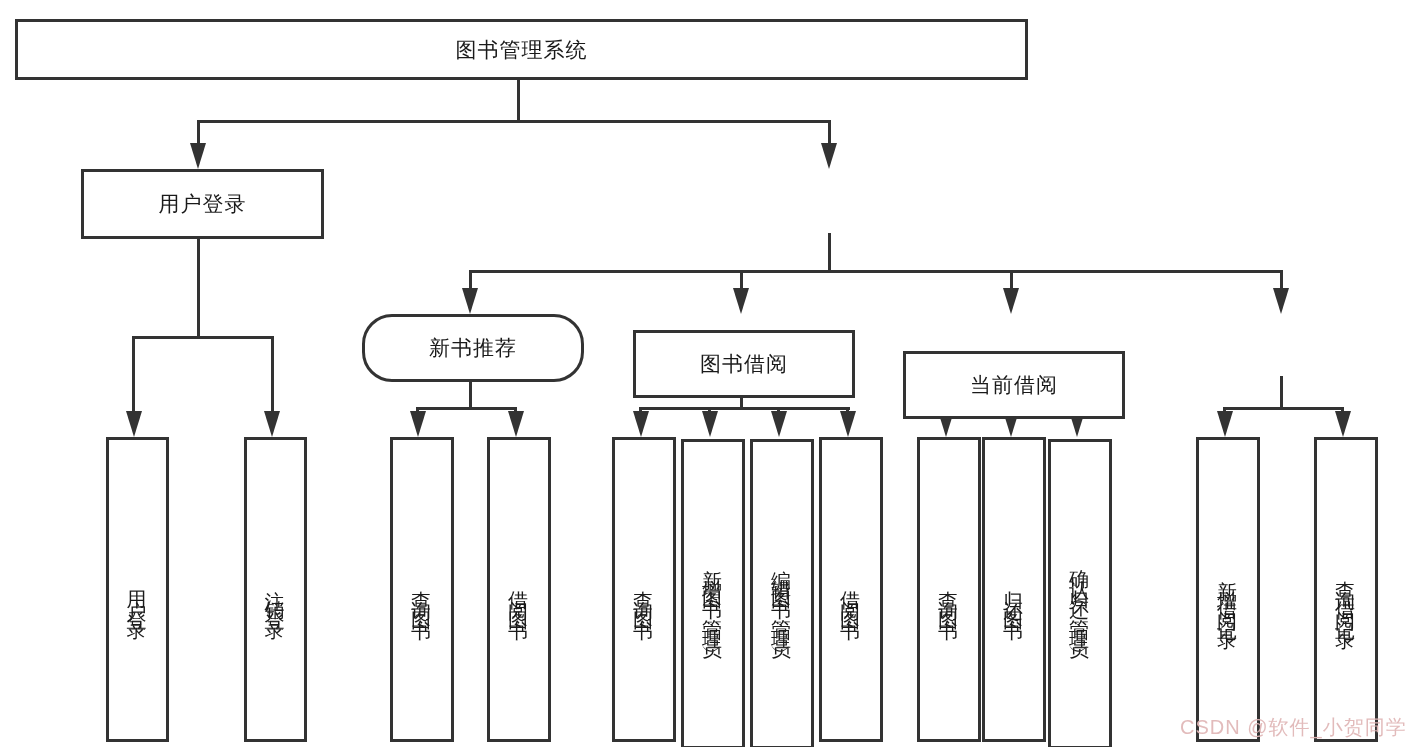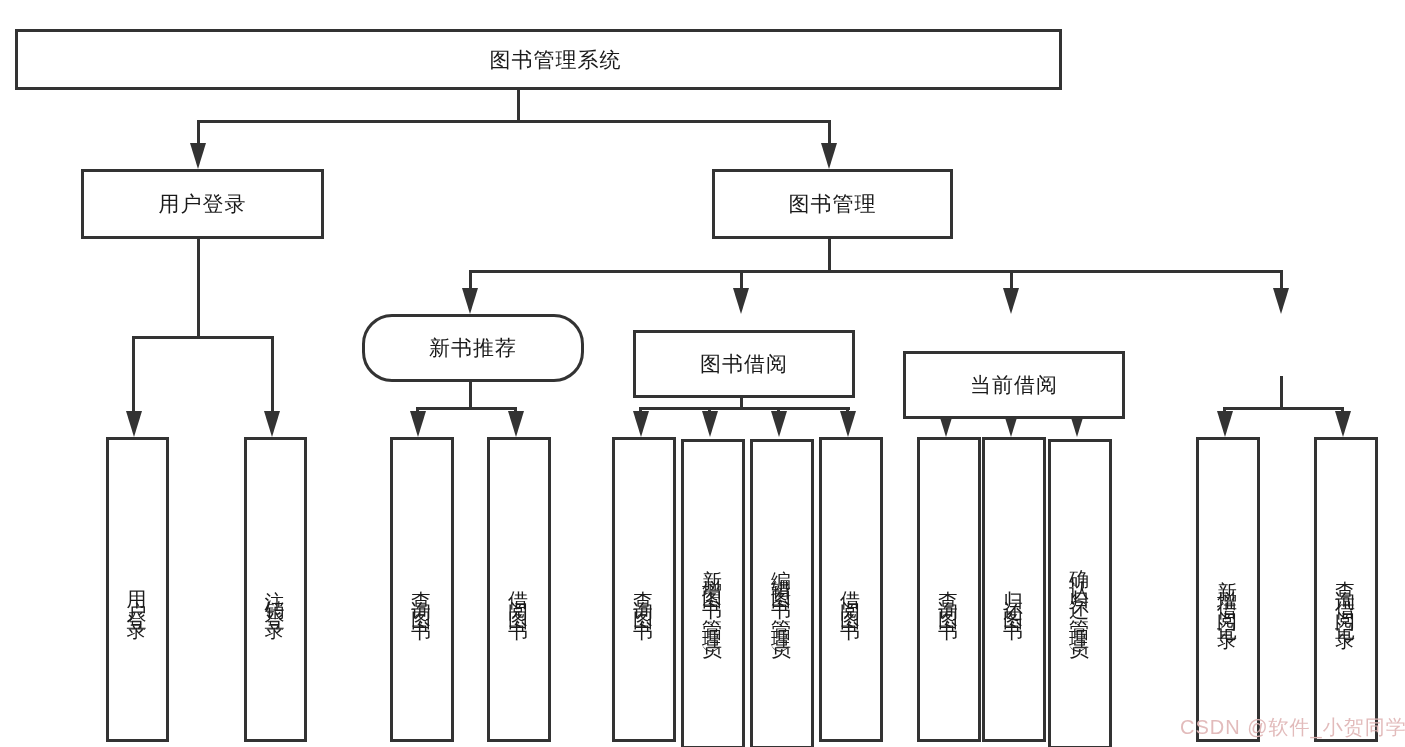--- a/index.html
+++ b/index.html
@@ -45,36 +45,33 @@
     color: rgba(224, 183, 183, 0.95);
     letter-spacing: 1px;
     white-space: nowrap;
   }
 </style>
 </head>
 <body>
 
 <div id="canvas">
 
-  <div class="box" style="left:15px; top:29px; width:1007px; height:55px;padding-left:34px;">
+  <div class="box" style="left:15px; top:19px; width:1007px; height:55px;">
     <span>图书管理系统</span>
   </div>
 
   <div class="vline" style="left:517px; top:68px; height:52px;"></div>
   <div class="hline" style="left:197px; top:120px; width:634px;"></div>
   <div class="vline" style="left:197px; top:120px; height:26px;"></div>
   <div class="arrow" style="left:190px; top:143px;"></div>
   <div class="vline" style="left:828px; top:120px; height:26px;"></div>
   <div class="arrow" style="left:821px; top:143px;"></div>
 
   <div class="box" style="left:81px; top:169px; width:237px; height:64px;">
     <span>用户登录</span>
-  </div>
-  <div class="box" style="left:712px; top:169px; width:235px; height:64px;">
-    <span>图书管理</span>
   </div>
 
   <div class="vline" style="left:197px; top:233px; height:103px;"></div>
   <div class="hline" style="left:132px; top:336px; width:142px;"></div>
   <div class="vline" style="left:132px; top:336px; height:78px;"></div>
   <div class="arrow" style="left:126px; top:411px;"></div>
   <div class="vline" style="left:271px; top:336px; height:78px;"></div>
   <div class="arrow" style="left:264px; top:411px;"></div>
 
   <div class="vbox" style="left:106px; top:437px; width:57px; height:299px;">

